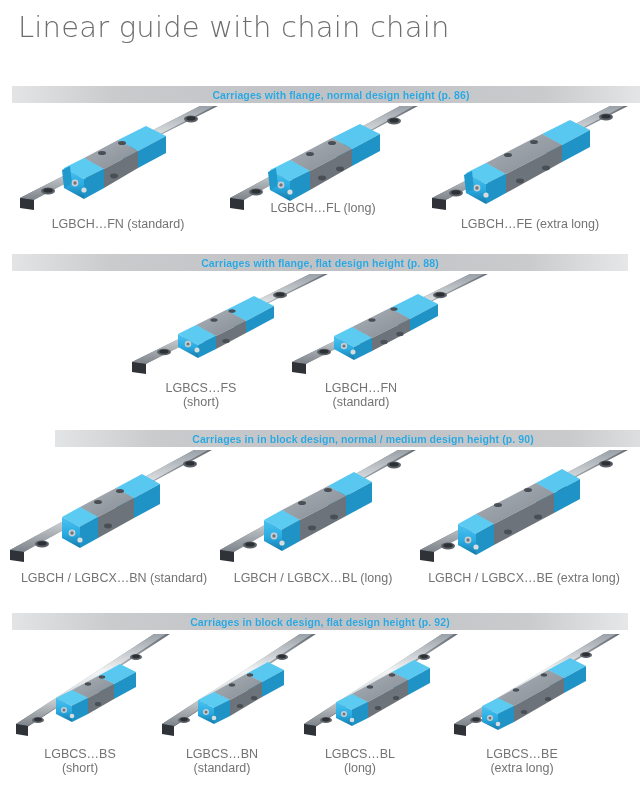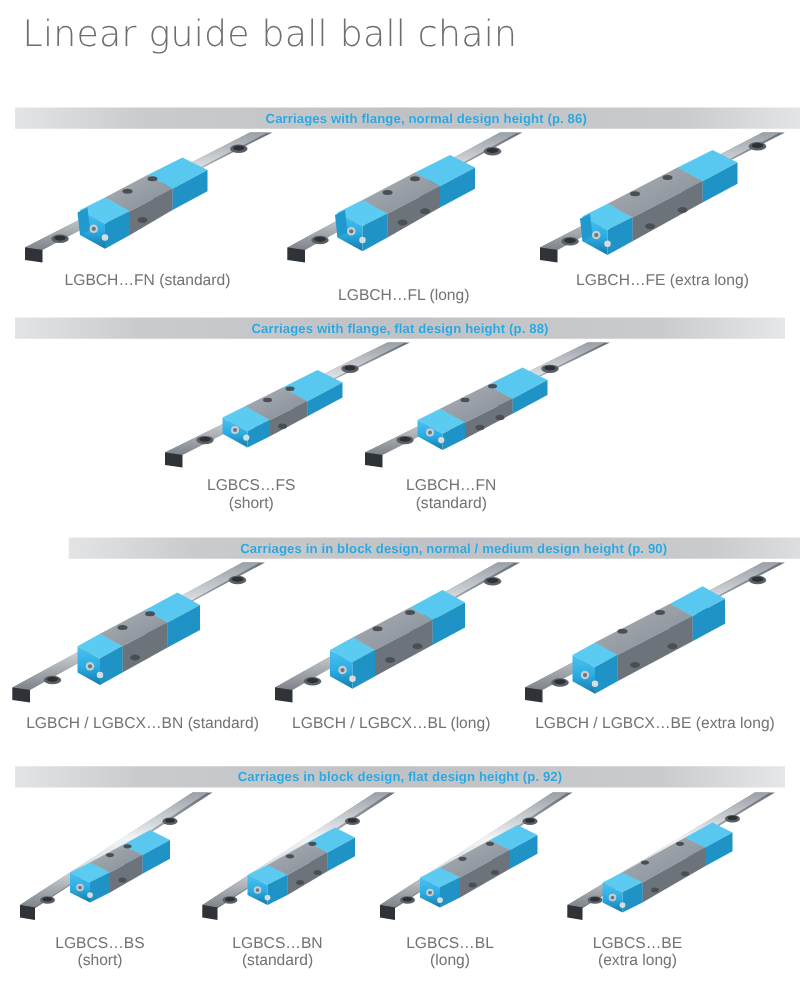--- a/index.html
+++ b/index.html
@@ -51,21 +51,21 @@
 
   
   .prod{position:absolute;}
   .prod svg{display:block;overflow:visible;}
 </style>
 </head>
 <body>
 
 <div class="page">
 
-  <div class="page-title">Linear guide ball ball chain</div>
+  <div class="page-title">Linear guide with chain chain</div>
 
   <div class="section">
     <div class="band" style="top:86px;padding-left:21px;">
       <span class="band-label">Carriages with flange, normal design height (p. 86)</span>
     </div>
 
     <div class="prod" style="left:18px;top:104px;">
       <svg width="200" height="112" viewBox="0 0 200 112">
         <defs>
           <linearGradient id="railTopA" x1="0" y1="1" x2="0" y2="0">
@@ -165,21 +165,21 @@
           <polygon points="42,66 62,56 82,67 62,77" fill="#5ccbf2"></polygon>
           <polygon points="42,66 62,77 62,97 42,86" fill="url(#capA)"></polygon>
           <polygon points="62,77 82,67 82,86 62,97" fill="#1f93c6"></polygon>
           <polygon points="40,68 48,64 50,82 42,86" fill="#2099cd"></polygon>
           <circle cx="53" cy="81" r="3.4" fill="#c9ced3"></circle>
           <circle cx="53" cy="81" r="1.7" fill="#6f757b"></circle>
           <ellipse cx="62" cy="88" rx="2.6" ry="2.6" fill="#d7dcdf"></ellipse>
         </g>
       </svg>
     </div>
-    <div class="caption" style="left:228px;top:230px;width:190px;">
+    <div class="caption" style="left:228px;top:202px;width:190px;">
       <span>LGBCH…FL (long)</span>
     </div>
 
     <div class="prod" style="left:430px;top:104px;">
       <svg width="200" height="112" viewBox="0 0 200 112">
         <g>
           <polygon points="2,104 22,92 198,2 180,2 2,94" fill="url(#railSideA)"></polygon>
           <polygon points="2,94 180,2 194,2 16,96" fill="url(#railTopA)"></polygon>
           <polygon points="2,94 16,96 16,106 2,104" fill="#2f3338"></polygon>
           <ellipse cx="26" cy="89" rx="7" ry="3.4" fill="#5a6066"></ellipse>
@@ -546,19 +546,19 @@
           <ellipse cx="96" cy="67" rx="3.2" ry="2" fill="#4a4f55"></ellipse>
           <polygon points="30,74 46,66 62,74 46,82" fill="#5ccbf2"></polygon>
           <polygon points="30,74 46,82 46,98 30,90" fill="url(#capA)"></polygon>
           <polygon points="46,82 62,74 62,90 46,98" fill="#1f93c6"></polygon>
           <circle cx="38" cy="86" r="3" fill="#c9ced3"></circle>
           <circle cx="38" cy="86" r="1.5" fill="#6f757b"></circle>
           <ellipse cx="46" cy="92" rx="2.3" ry="2.3" fill="#d7dcdf"></ellipse>
         </g>
       </svg>
     </div>
-    <div class="caption" style="left:440px;top:748px;width:140px;">
+    <div class="caption" style="left:452px;top:748px;width:140px;">
       <span>LGBCS…BE</span>
       <span class="l2">(extra long)</span>
     </div>
   </div>
 
 </div>
 
 </body></html>

